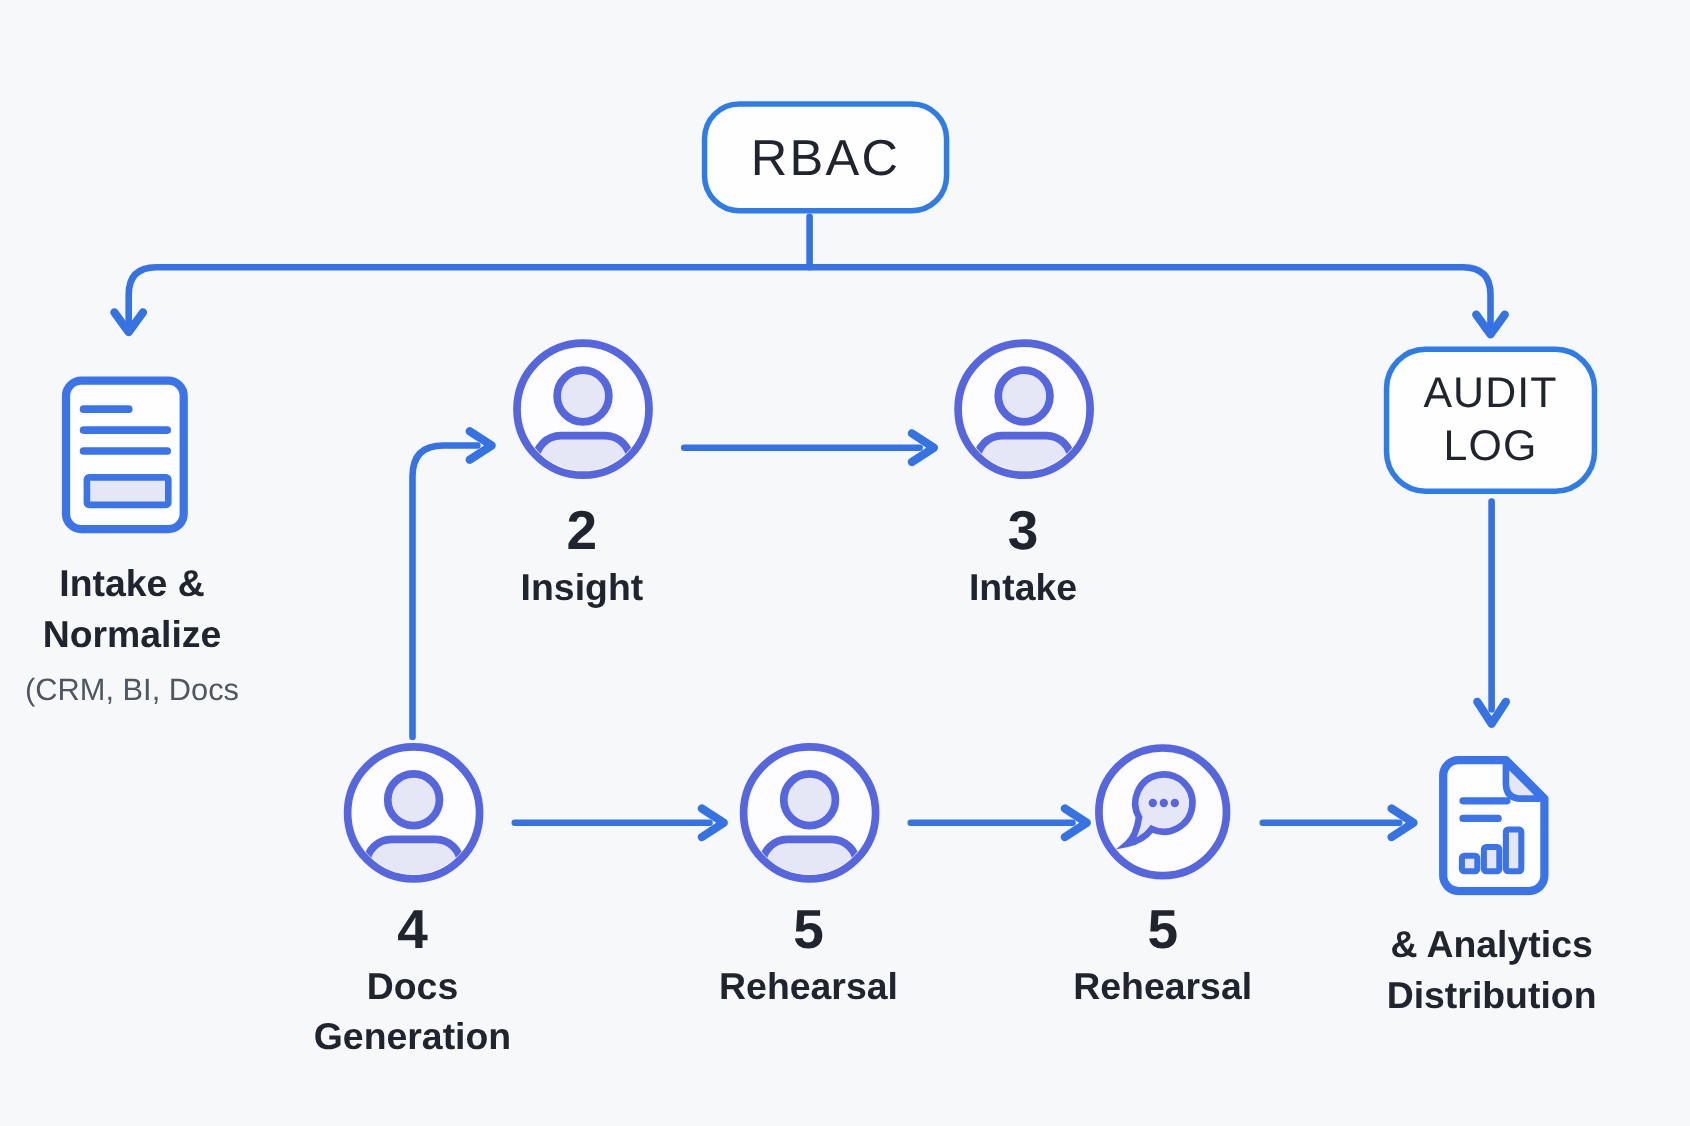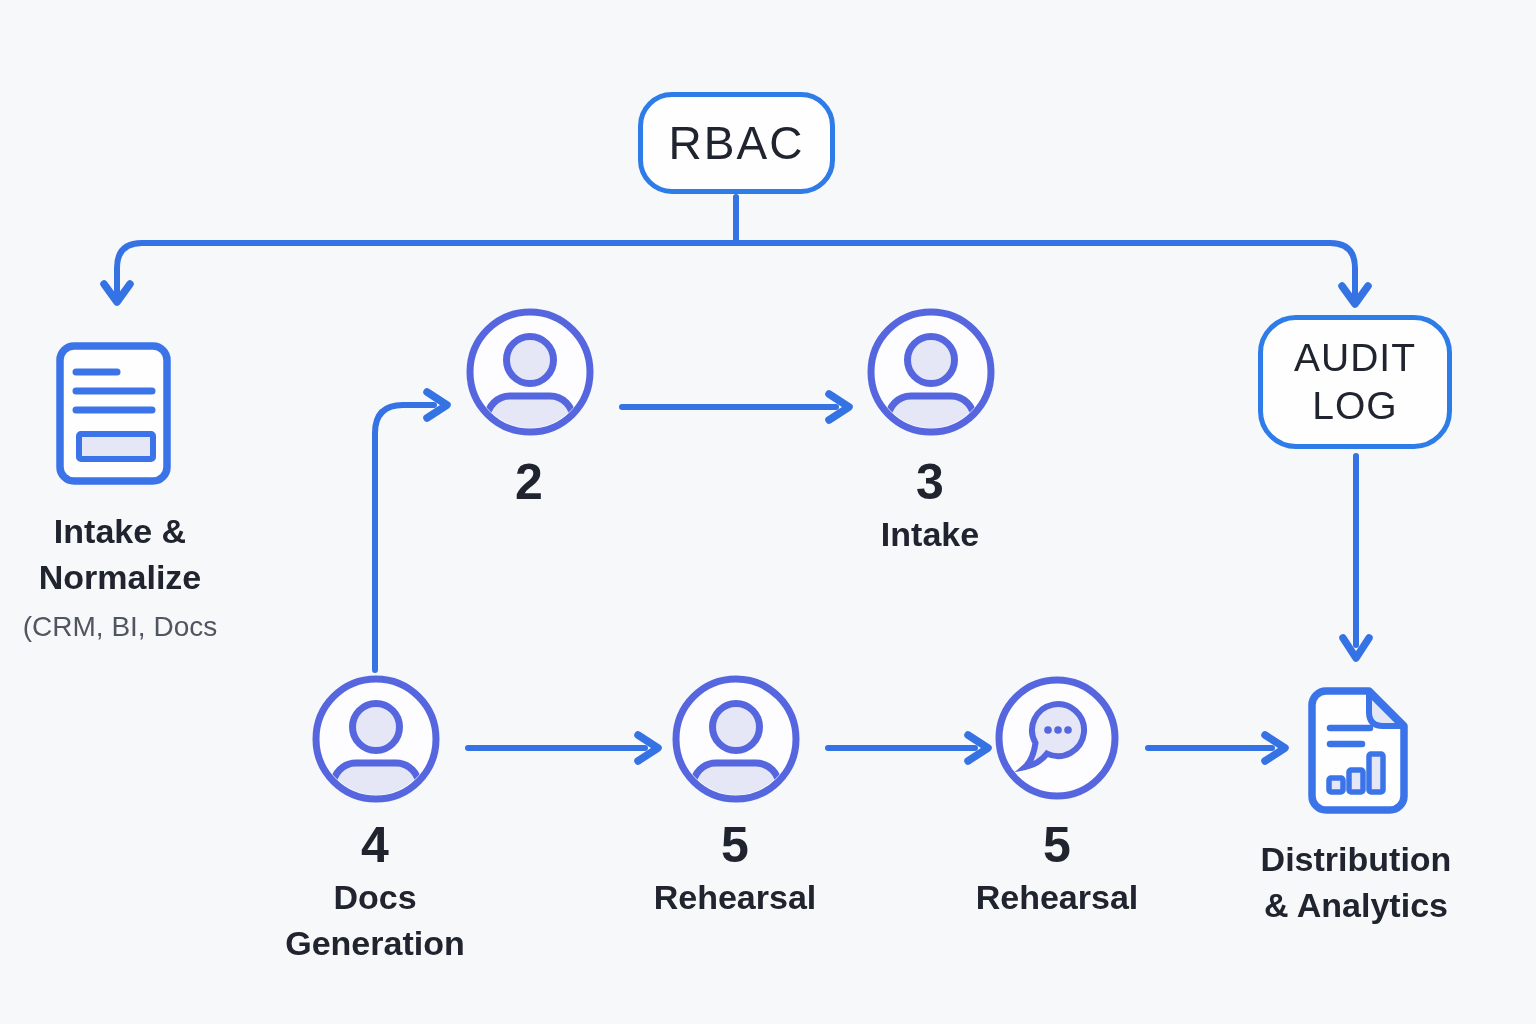--- a/index.html
+++ b/index.html
@@ -14,21 +14,21 @@
     background:var(--background);
     font-family:"Liberation Sans", sans-serif;color:var(--text-dark);
   }
   #connectors{position:absolute;left:0;top:0;pointer-events:none;}
   .conn{fill:none;stroke:var(--connector);stroke-width:6;stroke-linecap:round;stroke-linejoin:round;}
   .conn-head{fill:none;stroke:var(--connector);stroke-width:7.5;stroke-linecap:round;stroke-linejoin:round;}
   .box{
     position:absolute;display:flex;flex-direction:column;align-items:center;justify-content:center;
     border:5px solid var(--box-stroke);background:#FEFEFF;text-align:center;
   }
-  .box.rbac{left:638px;top:92px;width:197px;height:102px;border-radius:34px;
+  .box.rbac{left:638px;top:92px;width:225px;height:102px;border-radius:34px;
     font-size:46px;font-weight:500;letter-spacing:2px;}
   .box.audit{left:1258px;top:315px;width:194px;height:134px;border-radius:38px;
     font-size:39px;font-weight:500;line-height:48px;letter-spacing:1px;}
   .icon{position:absolute;}
   .avatar-outer{fill:#FDFDFF;stroke:var(--avatar-stroke);stroke-width:7;}
   .avatar-part{fill:var(--shape-fill);stroke:var(--avatar-stroke);stroke-width:7;}
   .doc-line{fill:none;stroke:var(--doc-stroke);stroke-width:7;stroke-linecap:round;}
   .doc-frame{fill:#FEFEFF;stroke:var(--doc-stroke);stroke-width:7.5;stroke-linejoin:round;}
   .doc-fill{fill:var(--shape-fill);stroke:var(--doc-stroke);stroke-width:6;stroke-linejoin:round;}
   .chat-dot{fill:var(--avatar-stroke);}
@@ -136,20 +136,21 @@
   </svg>
 
   <div class="node-label" style="left:-10px;top:508px">
     <div class="title">Intake &amp;</div>
     <div class="title">Normalize</div>
     <div class="subtitle">(CRM, BI, Docs</div>
   </div>
 
   <div class="node-label" style="left:399px;top:453px">
     <div class="num">2</div>
+    <div class="title">Insight</div>
   </div>
 
   <div class="node-label" style="left:800px;top:453px">
     <div class="num">3</div>
     <div class="title">Intake</div>
   </div>
 
   <div class="node-label" style="left:245px;top:816px">
     <div class="num">4</div>
     <div class="title">Docs</div>
@@ -160,17 +161,17 @@
     <div class="num">5</div>
     <div class="title">Rehearsal</div>
   </div>
 
   <div class="node-label" style="left:927px;top:816px">
     <div class="num">5</div>
     <div class="title">Rehearsal</div>
   </div>
 
   <div class="node-label" style="left:1226px;top:836px">
+    <div class="title">&amp; Analytics</div>
     <div class="title">Distribution</div>
-    <div class="title">&amp; Analytics</div>
   </div>
 
 </div>
 
 </body></html>

